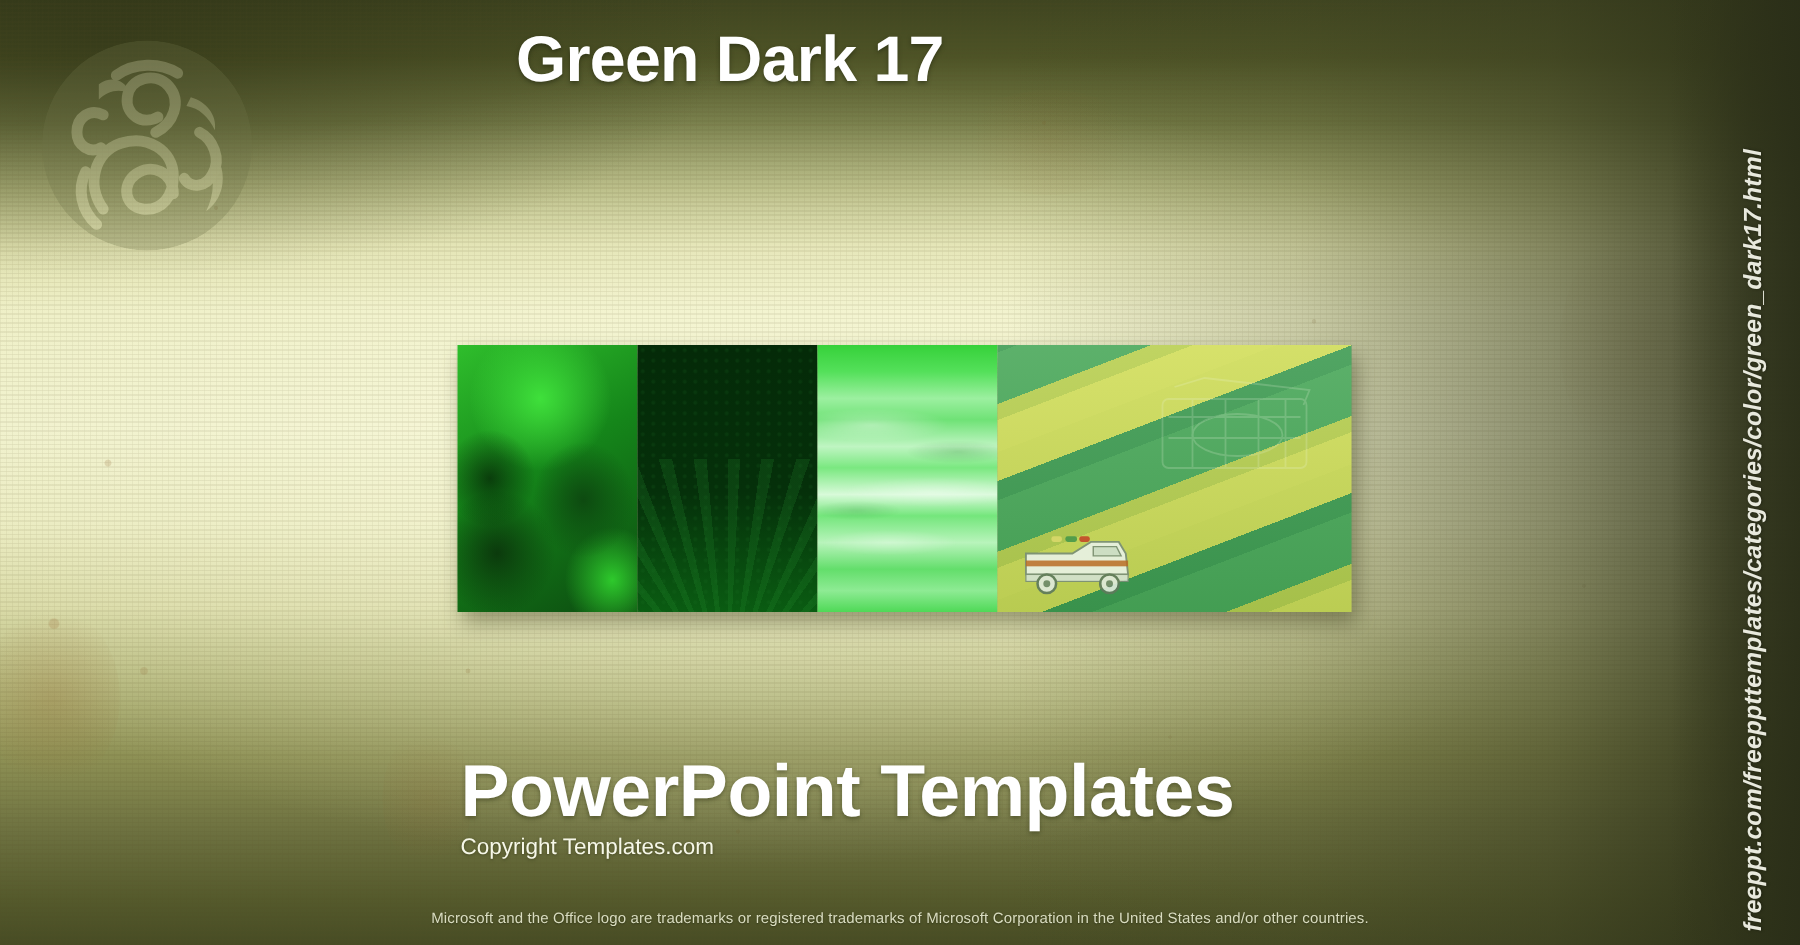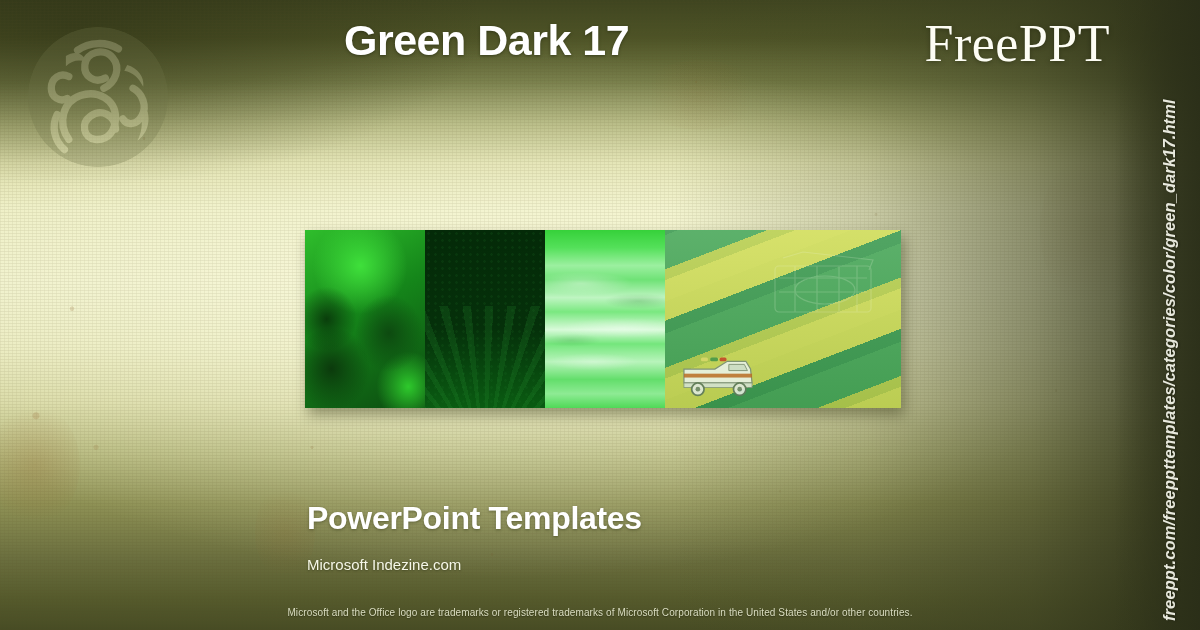--- a/index.html
+++ b/index.html
@@ -186,21 +186,21 @@
   }
   .t4-ghost svg{width:100%;height:100%;display:block;}
   .t4-van{
     position:absolute;left:14px;bottom:8px;width:78px;height:48px;opacity:.92;
   }
   .t4-van svg{width:100%;height:100%;display:block;}
 
   
   .subtitle{
     position:absolute;left:307px;top:500px;
-    font-size:32px;font-weight:bold;color:#ffffff;
+    font-size:49px;font-weight:bold;color:#ffffff;
     letter-spacing:-0.3px;
     text-shadow:0 1px 3px rgba(40,44,16,.45);
     white-space:nowrap;
   }
   .copyright{
     position:absolute;left:307px;top:556px;
     font-size:15px;color:#f6f7e8;
     text-shadow:0 1px 2px rgba(40,44,16,.5);
     white-space:nowrap;
   }
@@ -277,21 +277,20 @@
         <g fill="#dfe0b4" opacity="0.95">
           <path d="M28 22 C34 18 40 20 42 26 C37 24 32 25 28 29 Z"></path>
           <path d="M70 28 C77 30 82 36 81 43 C78 37 74 33 68 32 Z"></path>
           <path d="M84 60 C86 68 83 76 77 80 C80 74 81 67 79 61 Z"></path>
         </g>
       </g>
     </svg>
   </div>
 
   <div class="title">Green Dark 17</div>
-  <div class="brand">FreePPT</div>
 
   <div class="thumbs">
 
     <div class="thumb t1"></div>
 
     <div class="thumb t2"></div>
 
     <div class="thumb t3"></div>
 
     <div class="thumb t4">
@@ -321,21 +320,21 @@
             <circle cx="24" cy="48" r="3" fill="#6f8a6c"></circle>
             <circle cx="78" cy="48" r="3" fill="#6f8a6c"></circle>
           </g>
         </svg>
       </div>
     </div>
 
   </div>
 
   <div class="subtitle">PowerPoint Templates</div>
-  <div class="copyright">Microsoft Indezine.com</div>
+  <div class="copyright">Copyright Templates.com</div>
   <div class="disclaimer">Microsoft and the Office logo are trademarks or registered trademarks of Microsoft Corporation in the United States and/or other countries.</div>
 
   <div class="url-band"></div>
   <div class="url-wrap">
     <div class="url-text">freeppt.com/freeppttemplates/categories/color/green_dark17.html</div>
   </div>
 
 </div>
 
 </body></html>

